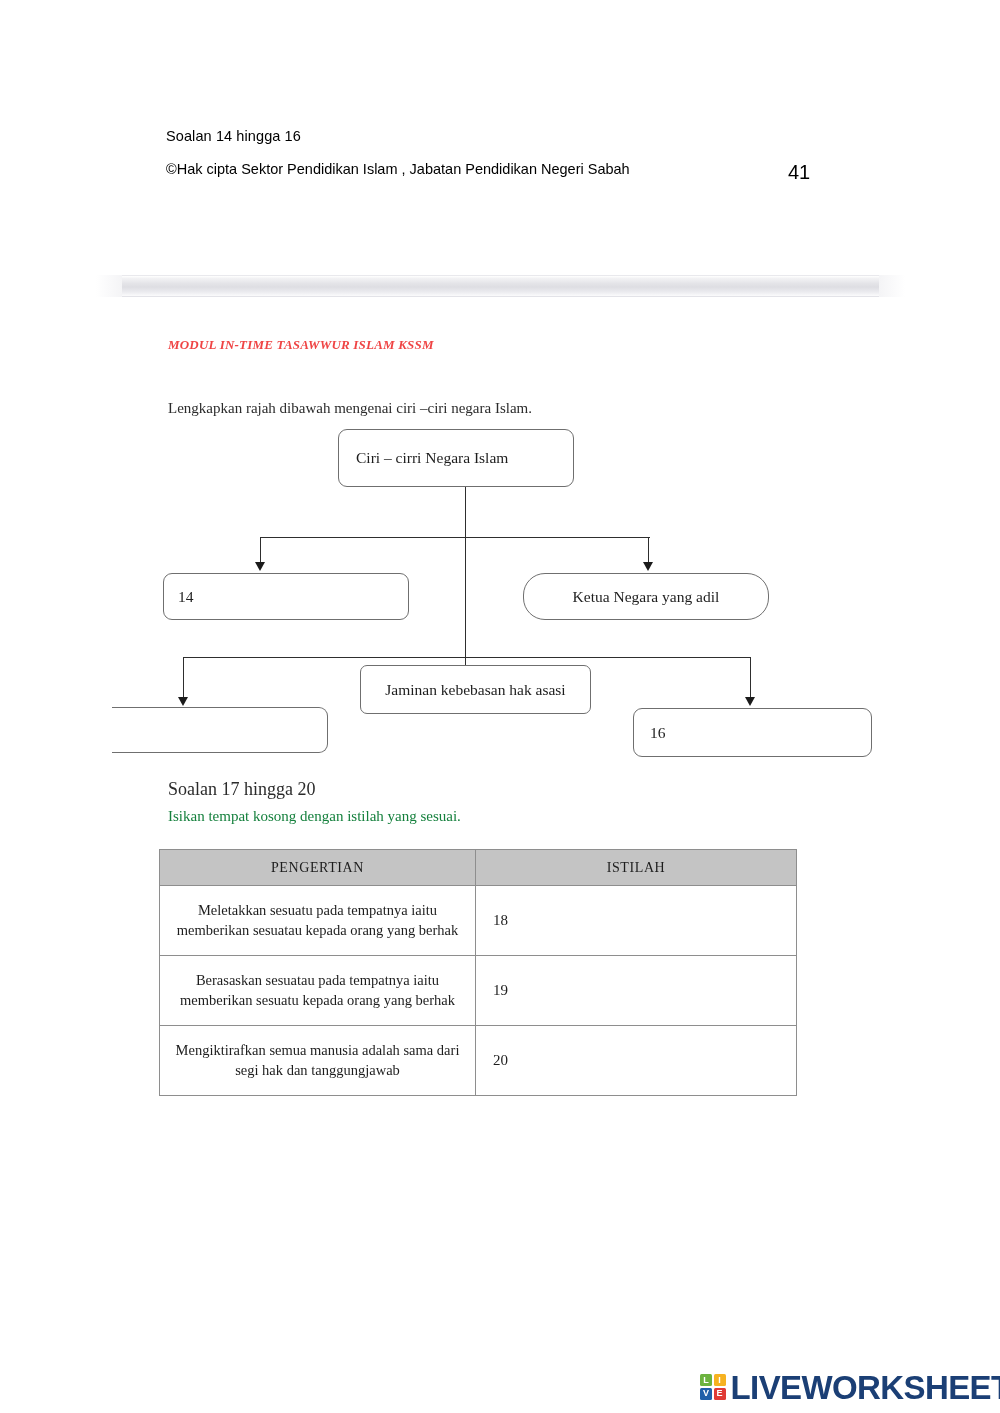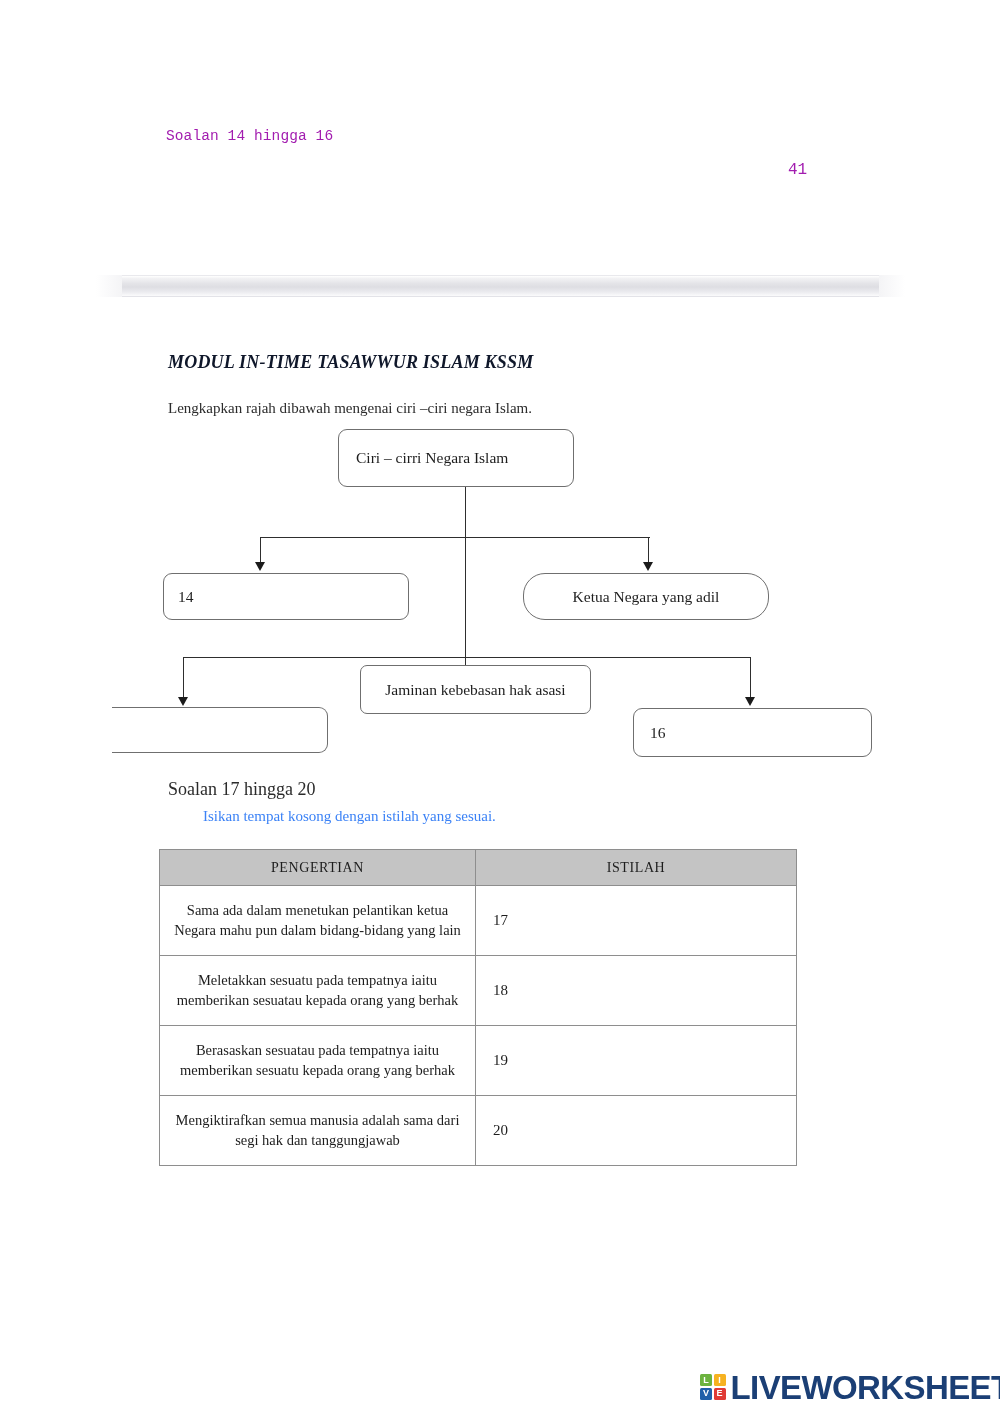--- a/index.html
+++ b/index.html
@@ -16,36 +16,36 @@
     position: relative;
     width: 1000px;
     height: 1413px;
     background: #ffffff;
     overflow: hidden;
   }
 
   
   .hdr-line {
     position: absolute;
-    font-family: Liberation Mono, monospace;
-    color: #a21caf;
+    font-family: Liberation Sans, sans-serif;
+    color: #000000;
     white-space: nowrap;
   }
   #soalan-14-16 {
     left: 166px; top: 128px;
     font-size: 14.5px;
     letter-spacing: .1px;
   }
   #copyright {
     left: 166px; top: 161px;
     font-size: 14.5px;
   }
   #page-number {
     left: 788px; top: 161px;
-    font-size: 16px;
+    font-size: 20px;
   }
 
   
   #divider-bar {
     position: absolute;
     left: 122px; top: 275px;
     width: 757px; height: 20px;
     background: linear-gradient(to bottom,
         #ffffff 0%,
         #f2f2f4 12%,
@@ -68,26 +68,26 @@
     background: linear-gradient(to right, #ffffff, #f4f4f6);
   }
   #divider-bar::after {
     right: -26px;
     background: linear-gradient(to left, #ffffff, #f4f4f6);
   }
 
   
   #module-title {
     position: absolute;
-    left: 168px; top: 352px;
-    font-size: 18px;
+    left: 168px; top: 337px;
+    font-size: 13px;
     font-style: italic;
     font-weight: bold;
     letter-spacing: .2px;
-    color: #0f172a;
+    color: #ef4444;
     white-space: nowrap;
   }
   #instruction-1 {
     position: absolute;
     left: 168px; top: 400px;
     font-size: 15px;
     color: #2b2b2b;
     white-space: nowrap;
   }
 
@@ -199,23 +199,22 @@
     position: absolute;
     left: 168px; top: 779px;
     font-size: 18px;
     color: #2b2b2b;
     white-space: nowrap;
   }
   #instruction-2 {
     position: absolute;
     left: 168px; top: 808px;
     font-size: 15px;
-    color: #3b82f6;
-    white-space: nowrap;
-    margin-left: 35px;
+    color: #15803d;
+    white-space: nowrap;
   }
 
   
   #terms-table {
     position: absolute;
     left: 159px; top: 849px;
     width: 637px;
     border-collapse: collapse;
     table-layout: fixed;
   }
@@ -290,20 +289,21 @@
     line-height: 1;
   }
 </style>
 </head>
 <body>
 
 <div id="page">
 
   <div class="hdr-line" id="soalan-14-16">Soalan 14 hingga 16</div>
 
+  <div class="hdr-line" id="copyright">©Hak cipta Sektor Pendidikan Islam , Jabatan Pendidikan Negeri Sabah</div>
 
   <div class="hdr-line" id="page-number">41</div>
 
   <div id="divider-bar"></div>
 
   <div id="module-title">MODUL IN-TIME TASAWWUR ISLAM KSSM</div>
 
   <div id="instruction-1">Lengkapkan  rajah dibawah mengenai ciri –ciri negara Islam.</div>
 
   <div id="diagram">
@@ -356,24 +356,20 @@
       <col class="c-pengertian">
       <col class="c-istilah">
     </colgroup>
     <thead>
       <tr>
         <th>PENGERTIAN</th>
         <th>ISTILAH</th>
       </tr>
     </thead>
     <tbody>
-      <tr>
-        <td class="cell-pengertian">Sama ada dalam menetukan pelantikan ketua Negara mahu pun dalam bidang-bidang yang lain</td>
-        <td class="cell-istilah">17</td>
-      </tr>
       <tr>
         <td class="cell-pengertian">Meletakkan sesuatu pada tempatnya iaitu memberikan sesuatau kepada orang yang berhak</td>
         <td class="cell-istilah">18</td>
       </tr>
       <tr>
         <td class="cell-pengertian">Berasaskan sesuatau pada tempatnya iaitu memberikan sesuatu kepada orang yang berhak</td>
         <td class="cell-istilah">19</td>
       </tr>
       <tr>
         <td class="cell-pengertian">Mengiktirafkan semua manusia adalah sama dari segi hak dan tanggungjawab</td>

